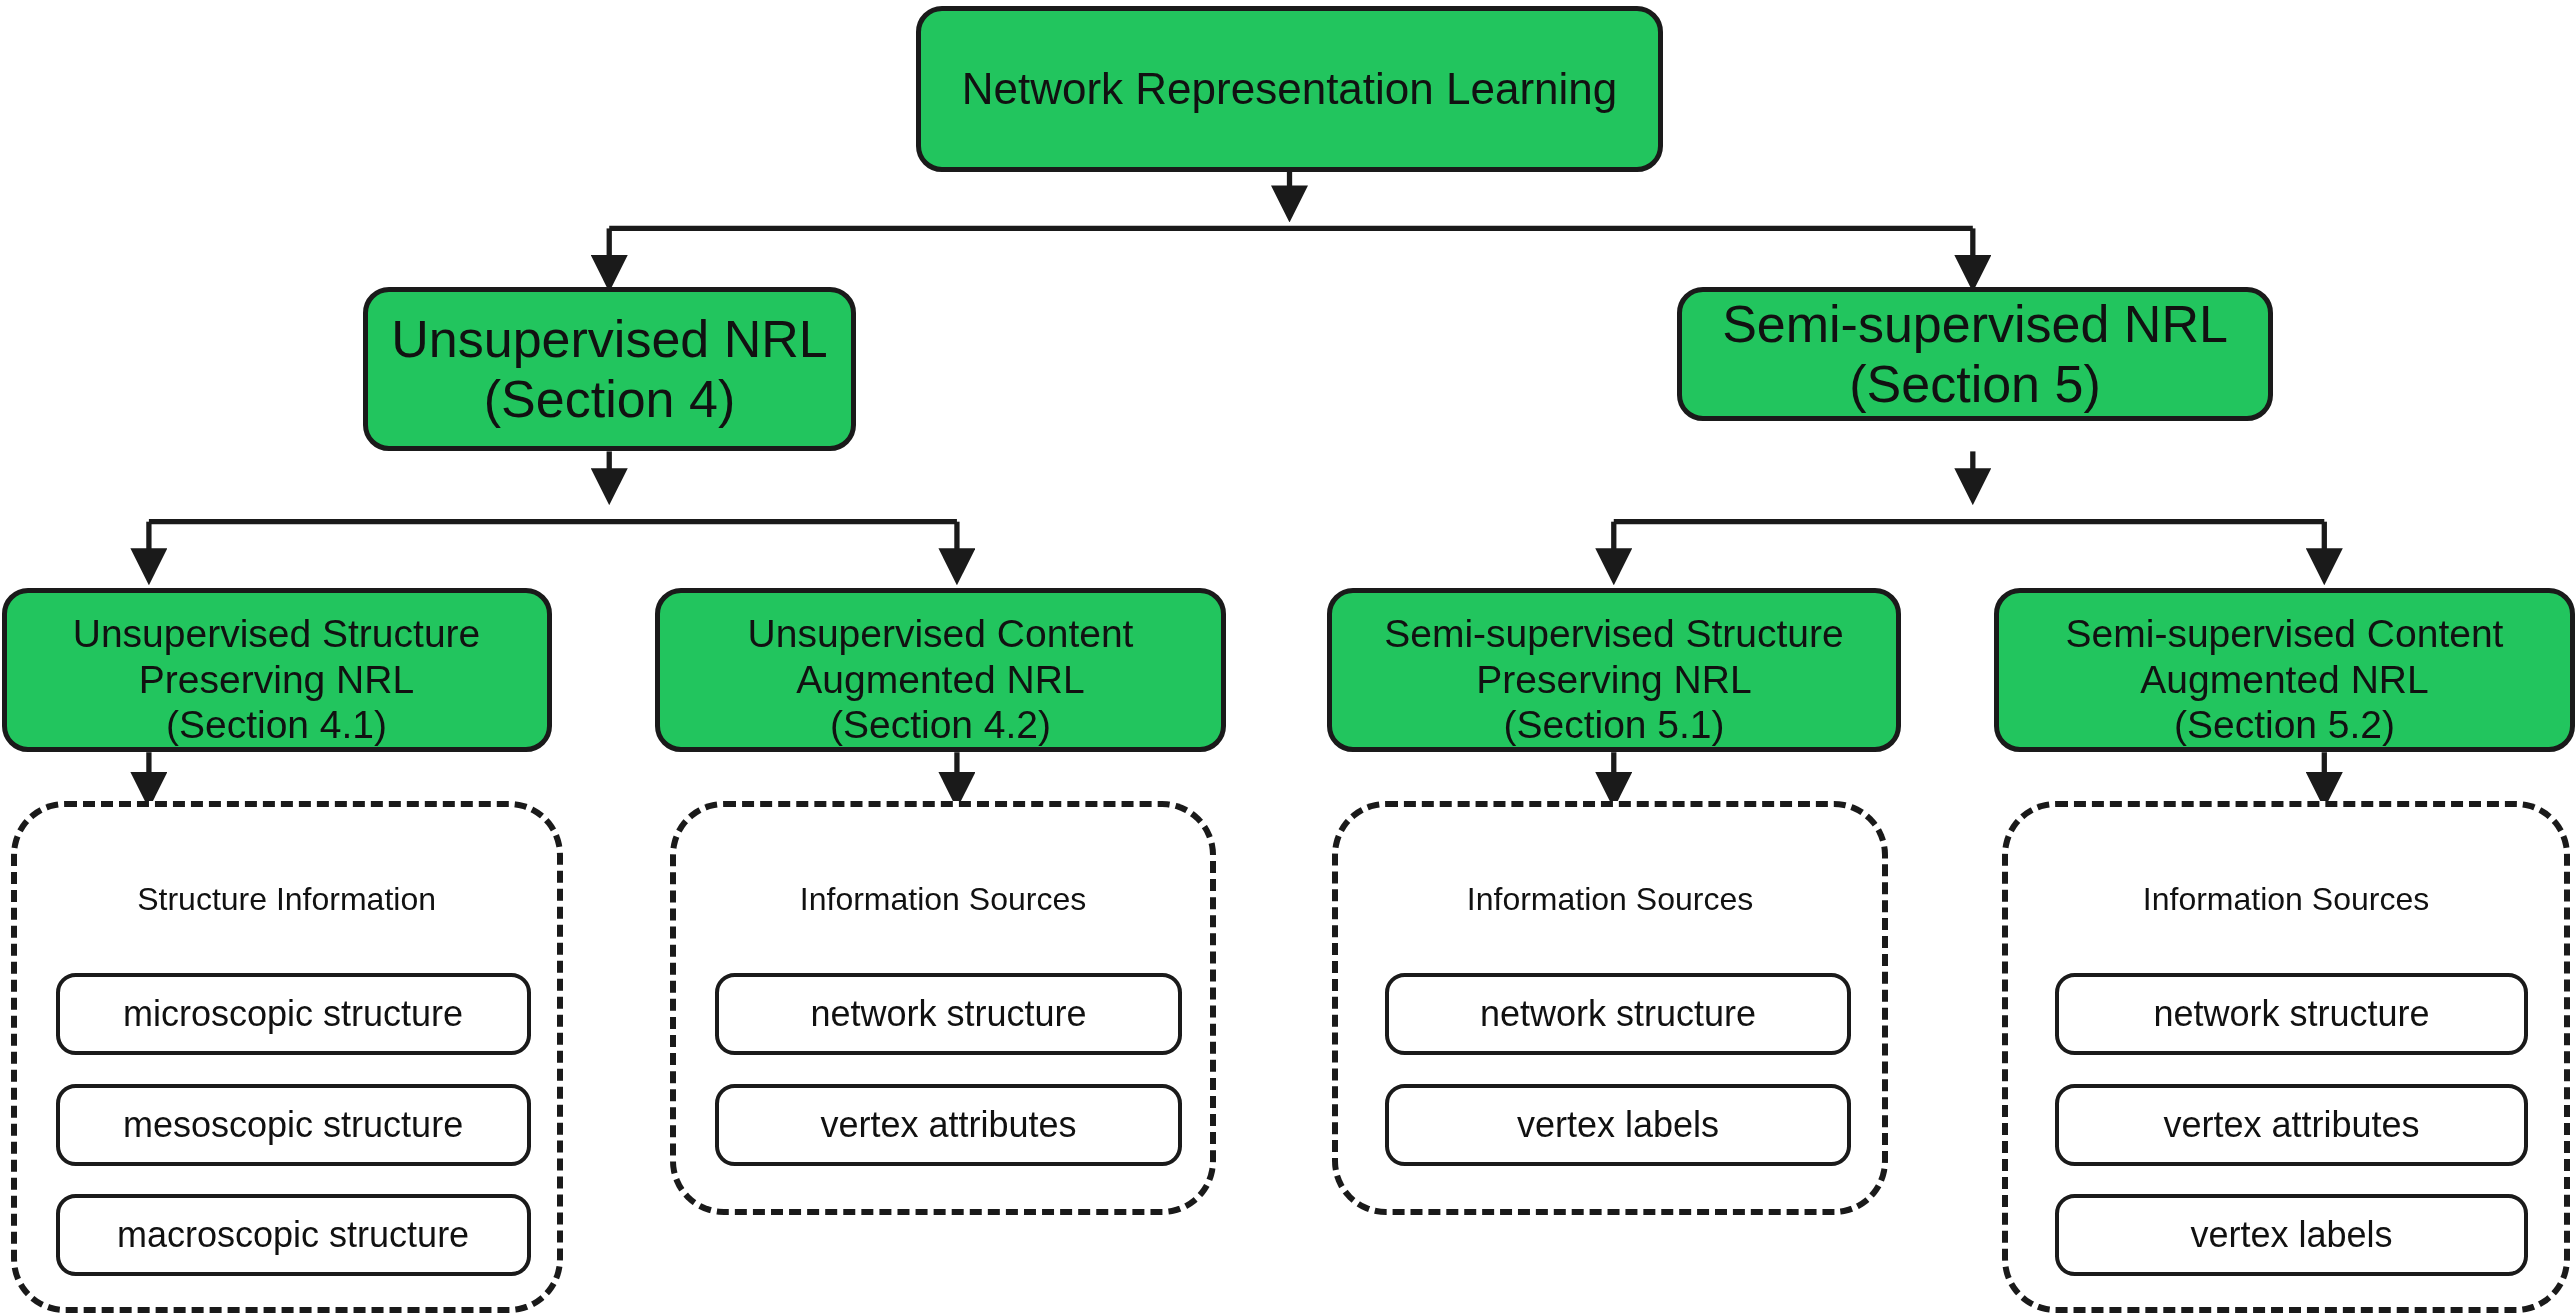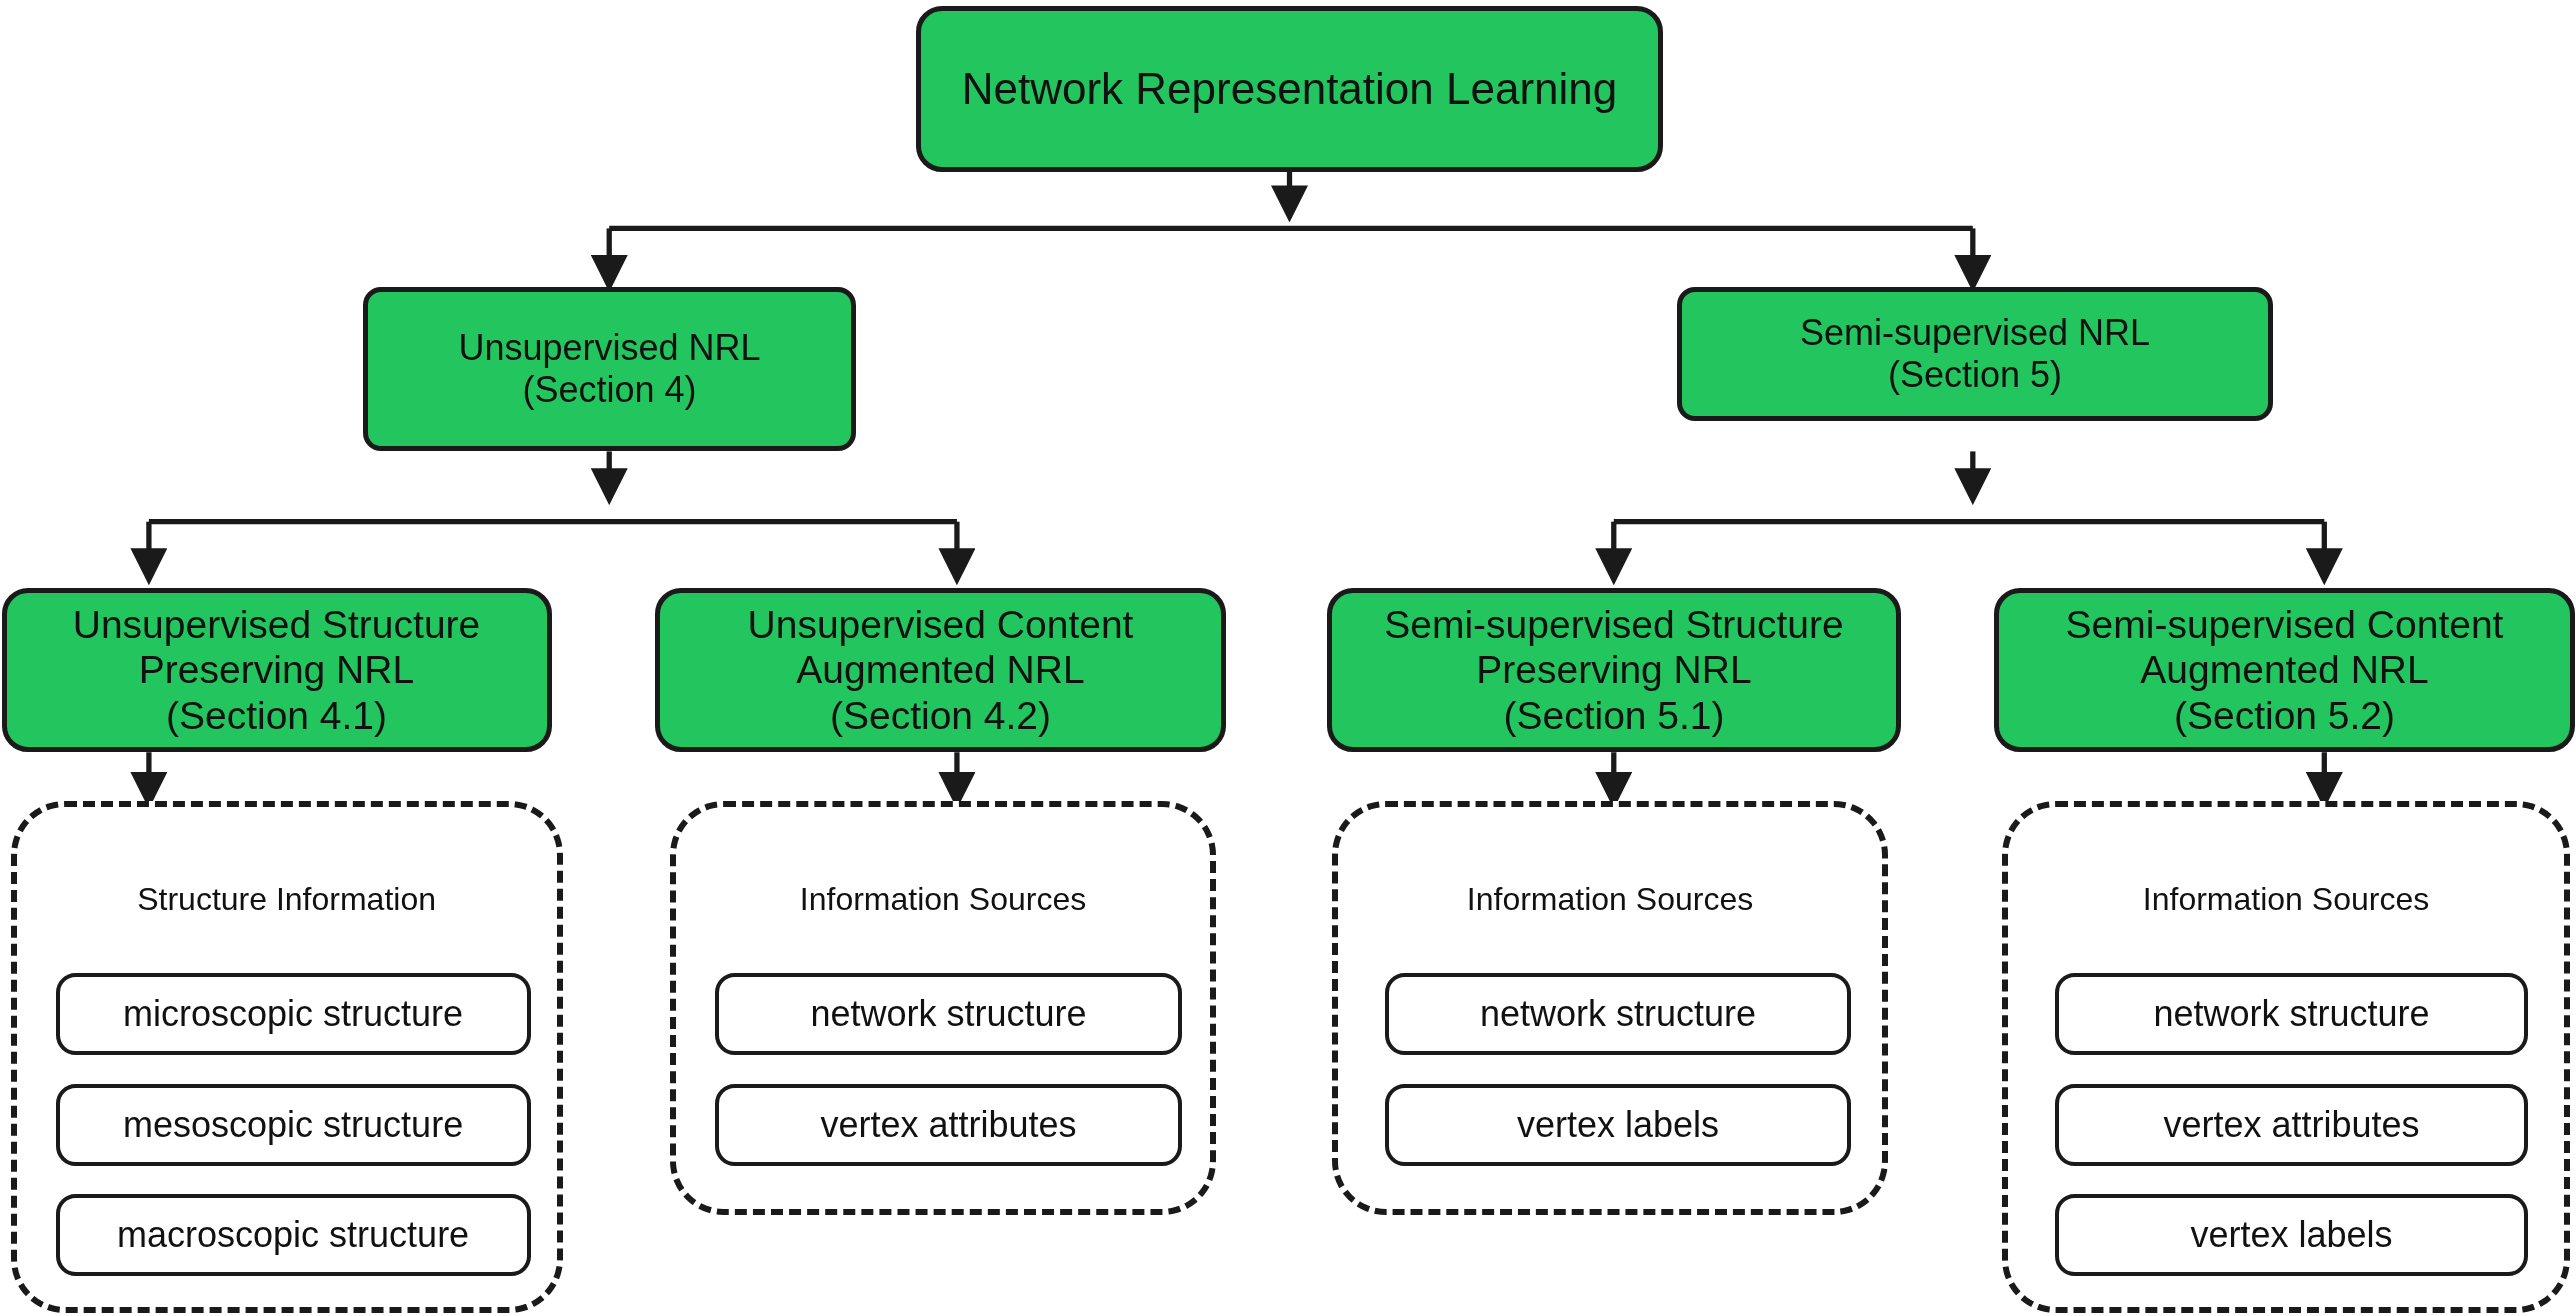--- a/index.html
+++ b/index.html
@@ -37,26 +37,27 @@
     text-align: center;
     color: #111111;
     line-height: 1.16;
     white-space: pre-line;
   }
   .node-root {
     font-size: 44px;
     border-radius: 26px;
   }
   .node-l2 {
-    font-size: 36px;
-    border-radius: 18px;
+    font-size: 52px;
+    border-radius: 26px;
   }
   .node-l3 {
     font-size: 39px;
     border-radius: 26px;
+    align-items: flex-end;
   }
   .group {
     position: absolute;
     box-sizing: border-box;
     background: #ffffff;
     border: 6px dashed #1a1a1a;
     border-radius: 54px;
   }
   .group-title {
     position: absolute;

